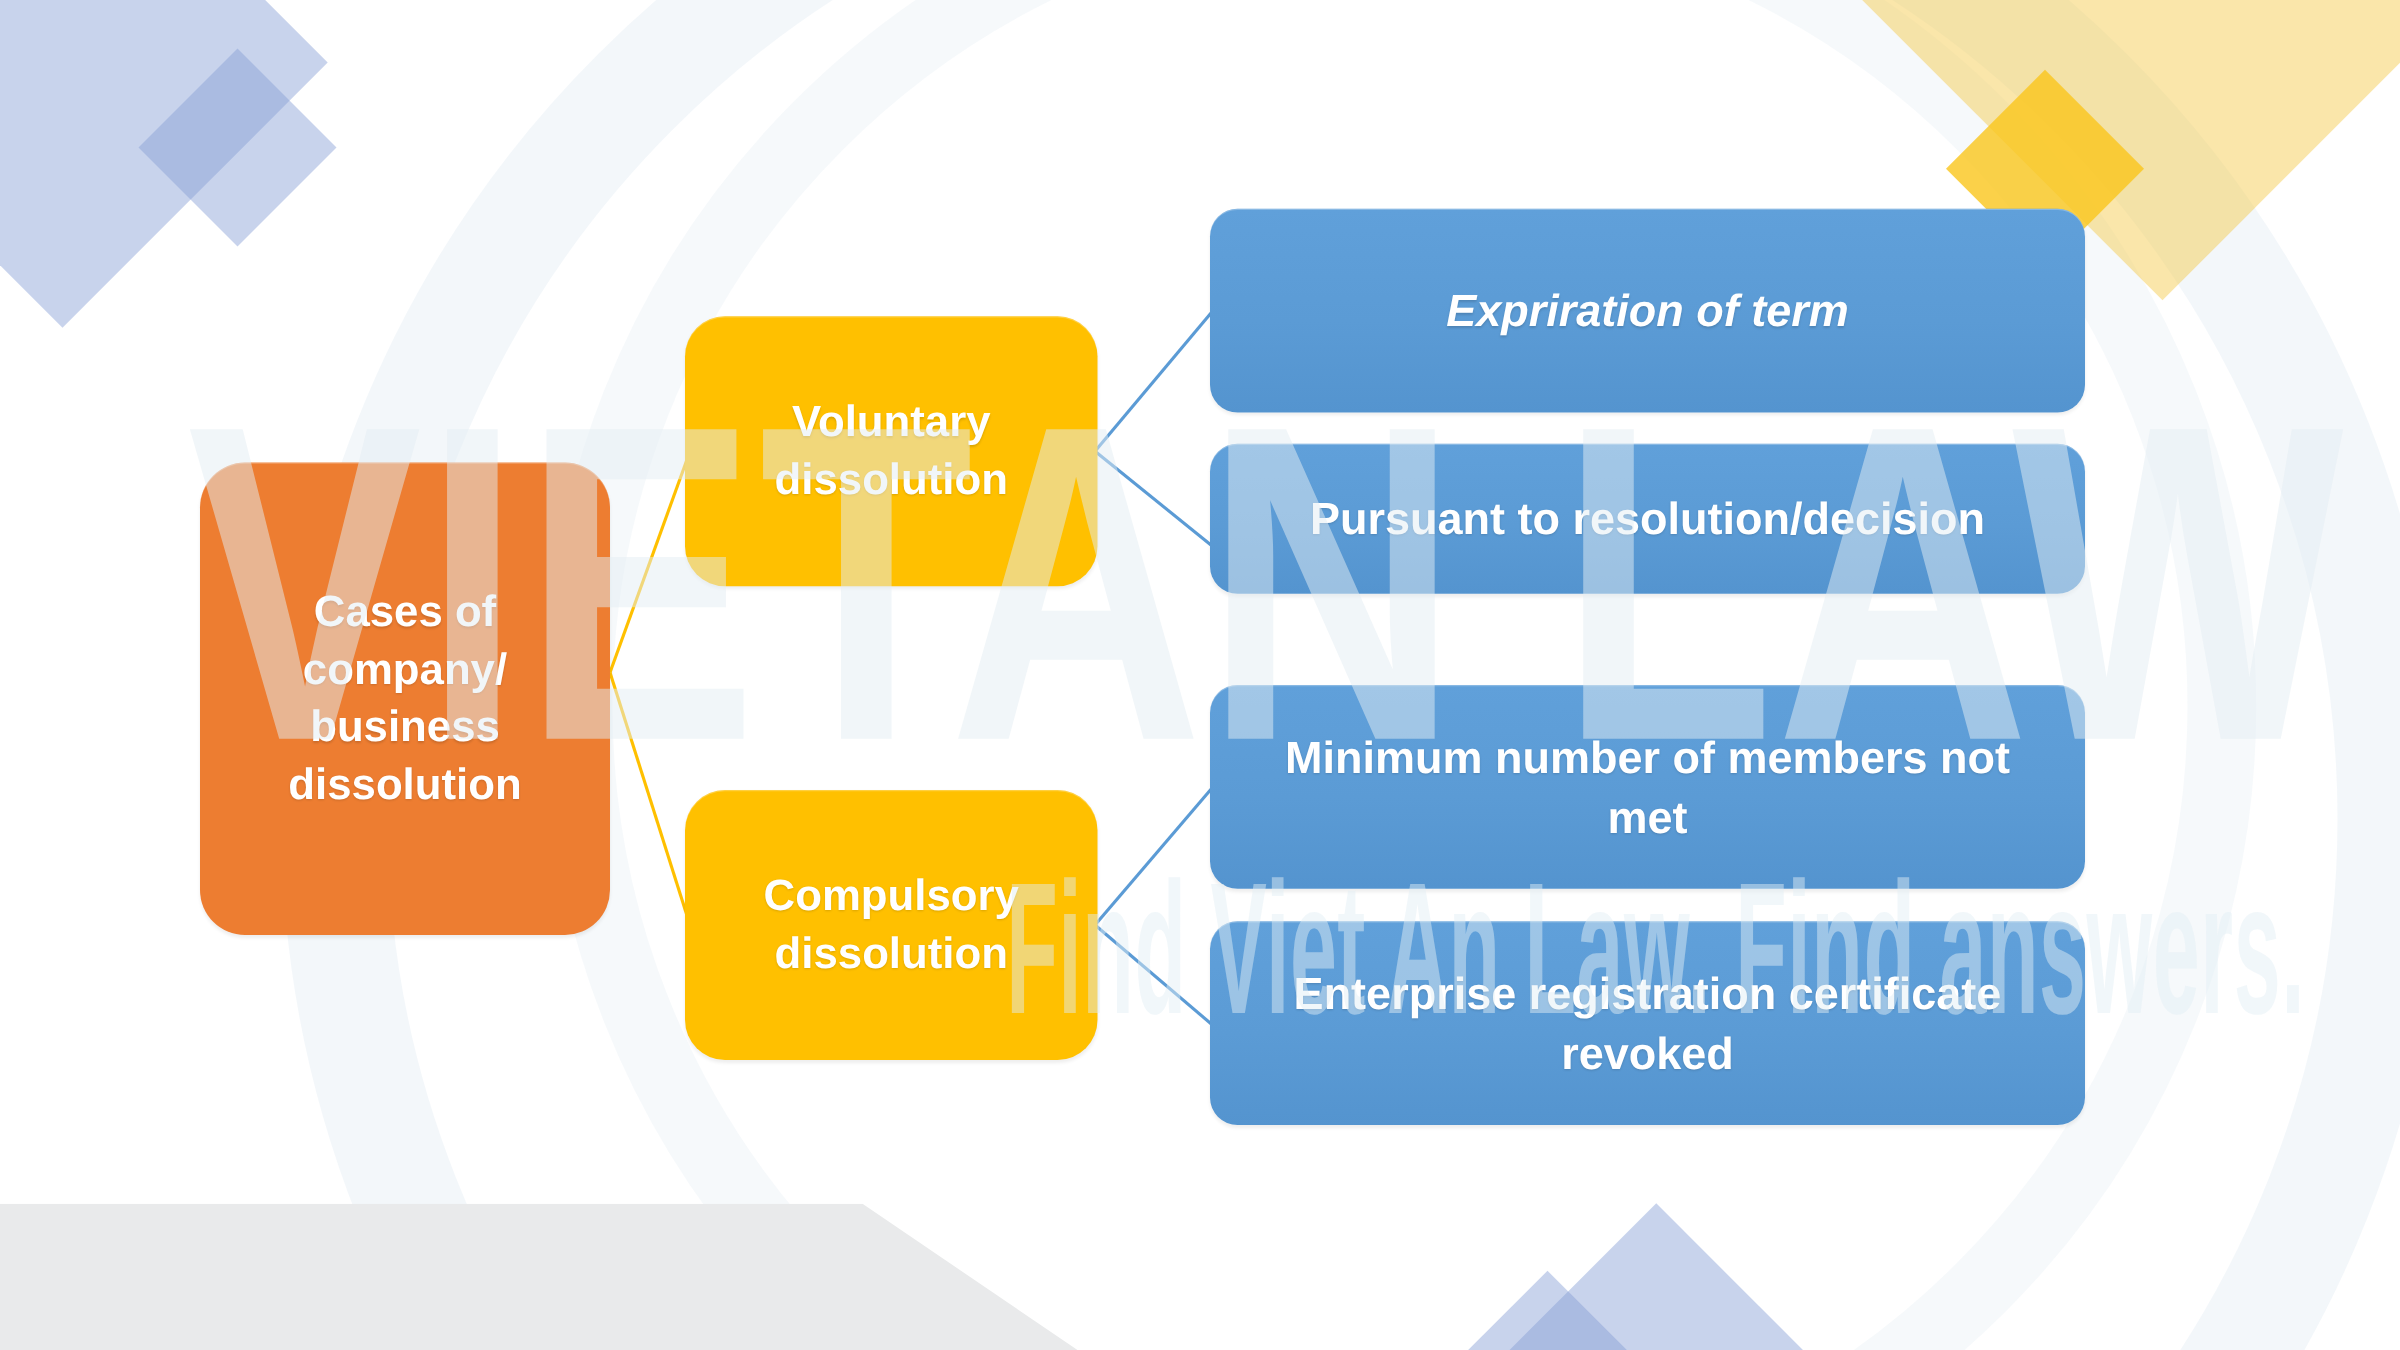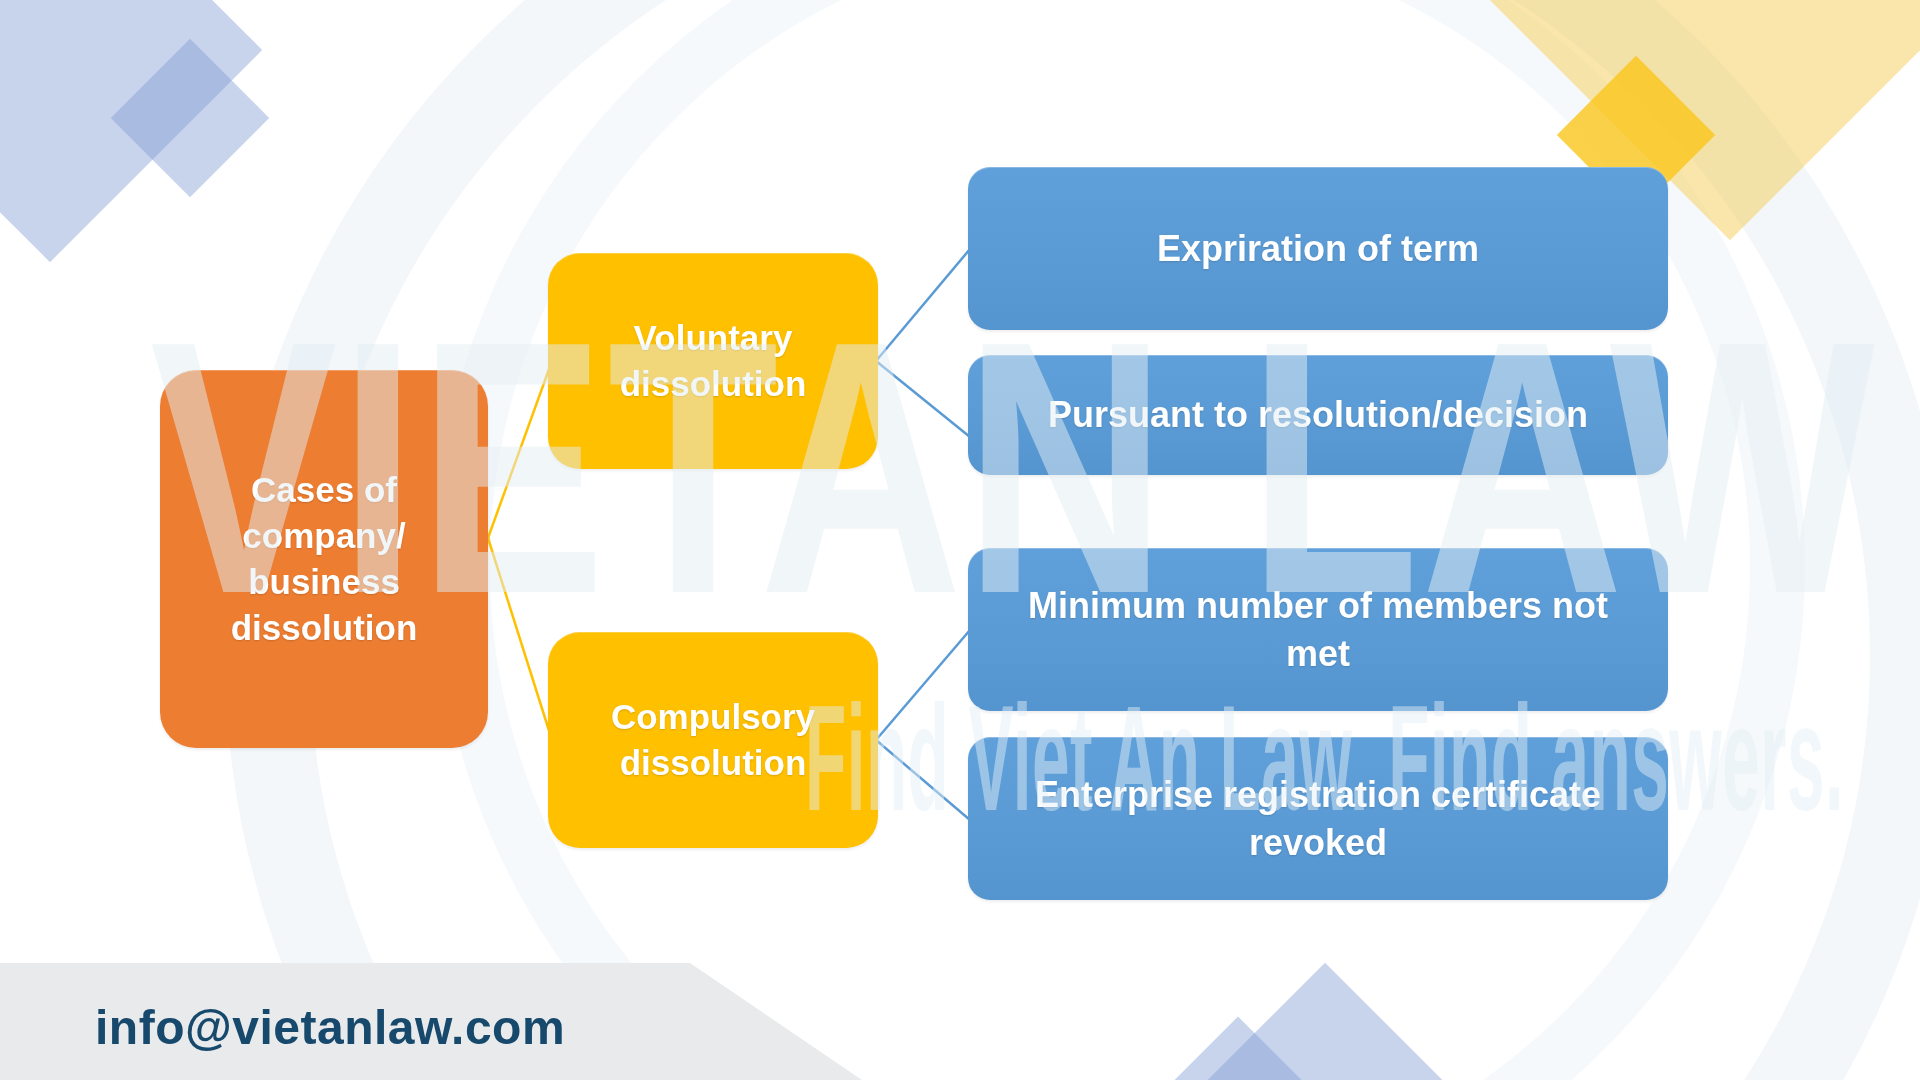--- a/index.html
+++ b/index.html
@@ -49,21 +49,21 @@
   }
   .node-branch .lbl{max-width:240px;}
   .branch-0{left:548px;top:253px;}
   .branch-1{left:548px;top:632px;}
   .node-leaf{
     left:968px;width:700px;border-radius:22px;
     background:linear-gradient(180deg,#60a0da 0%,var(--c-leaf,#5b9bd5) 55%,#5494cf 100%);
     font-size:36px;line-height:1.32;
   }
   .node-leaf .lbl{max-width:640px;}
-  .leaf-0{top:167px;height:163px;}
+  .leaf-0{top:167px;height:163px;font-style:italic;}
   .leaf-1{top:355px;height:120px;}
   .leaf-2{top:548px;height:163px;}
   .leaf-3{top:737px;height:163px;}
   
   .wm{position:absolute;font-weight:bold;white-space:nowrap;z-index:50;pointer-events:none;transform-origin:left top;}
   .wm-brand{
     left:150px;top:260px;font-size:360px;letter-spacing:2px;
     transform:scaleX(0.78);color:rgba(228,238,243,0.50);
   }
   .wm-tagline{
@@ -121,15 +121,14 @@
     <div class="lbl">Minimum number of members not met</div>
   </div>
 
   <div class="node node-leaf leaf-3">
     <div class="lbl">Enterprise registration certificate revoked</div>
   </div>
 
   <div class="wm wm-brand">VIETAN LAW</div>
   <div class="wm wm-tagline">Find Viet An Law. Find answers.</div>
 
-  <div class="email">info@vietanlaw.com</div>
 
 </div>
 
 </body></html>

